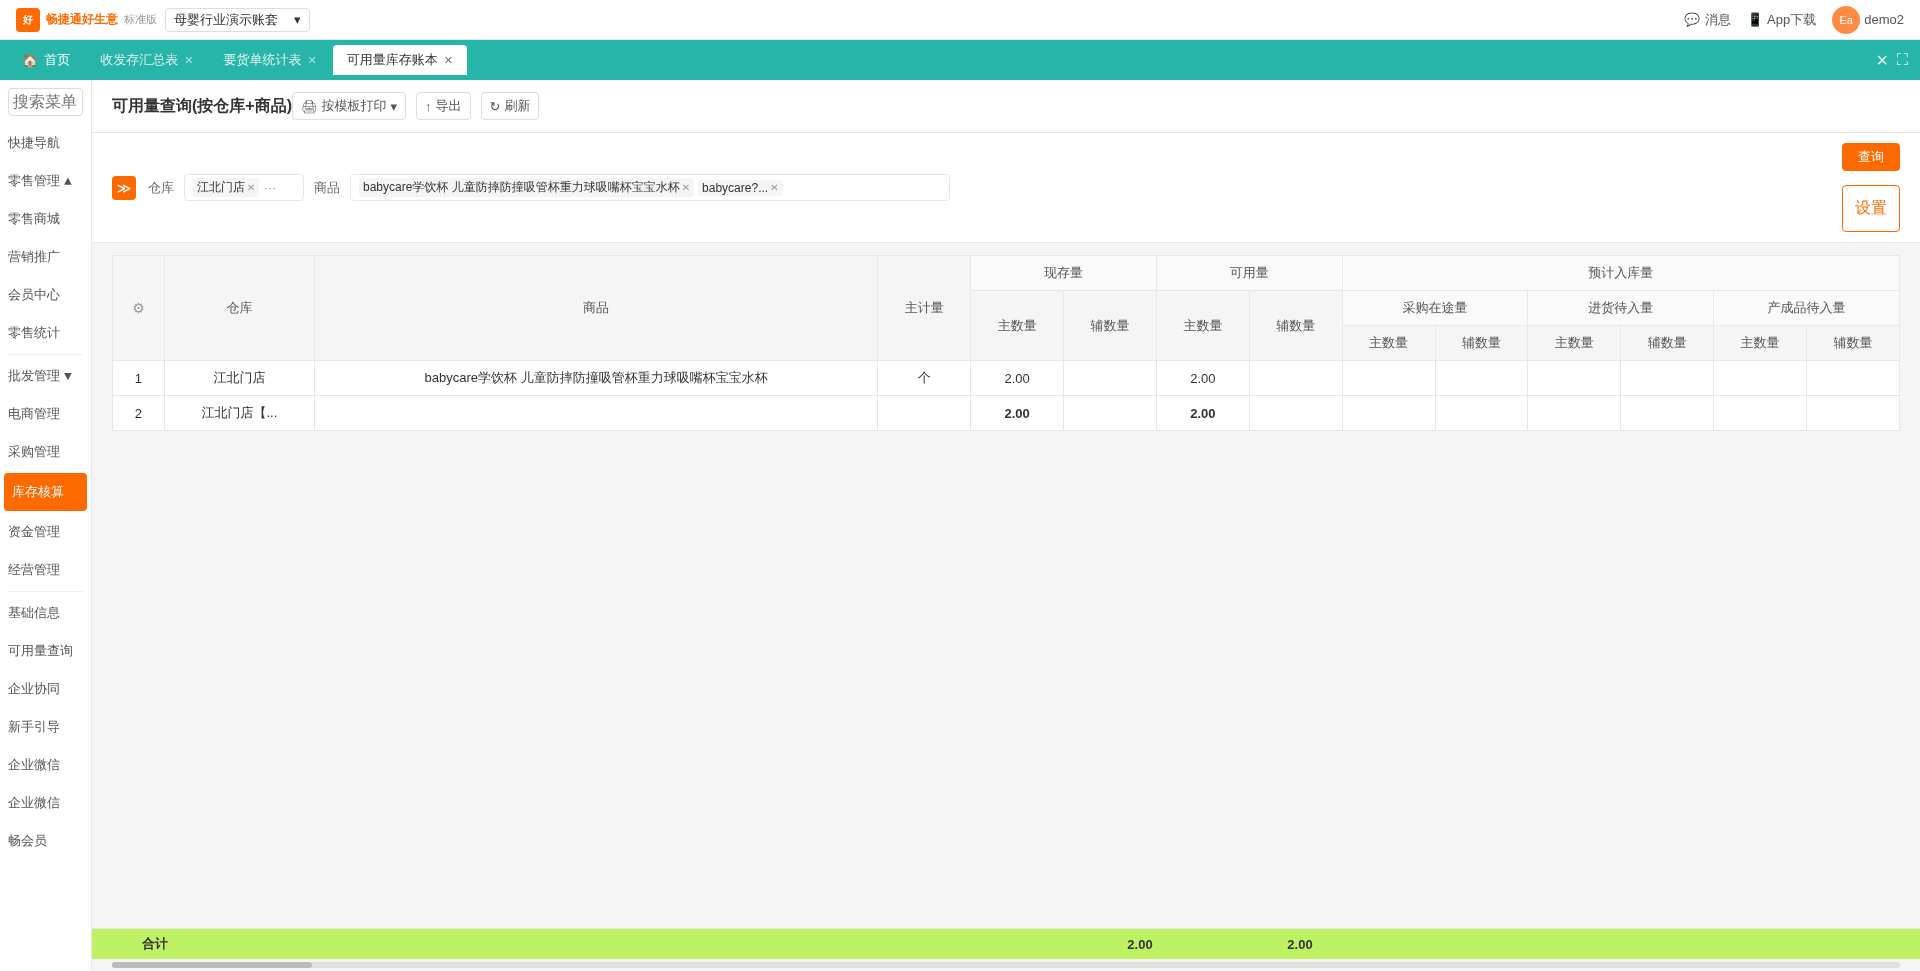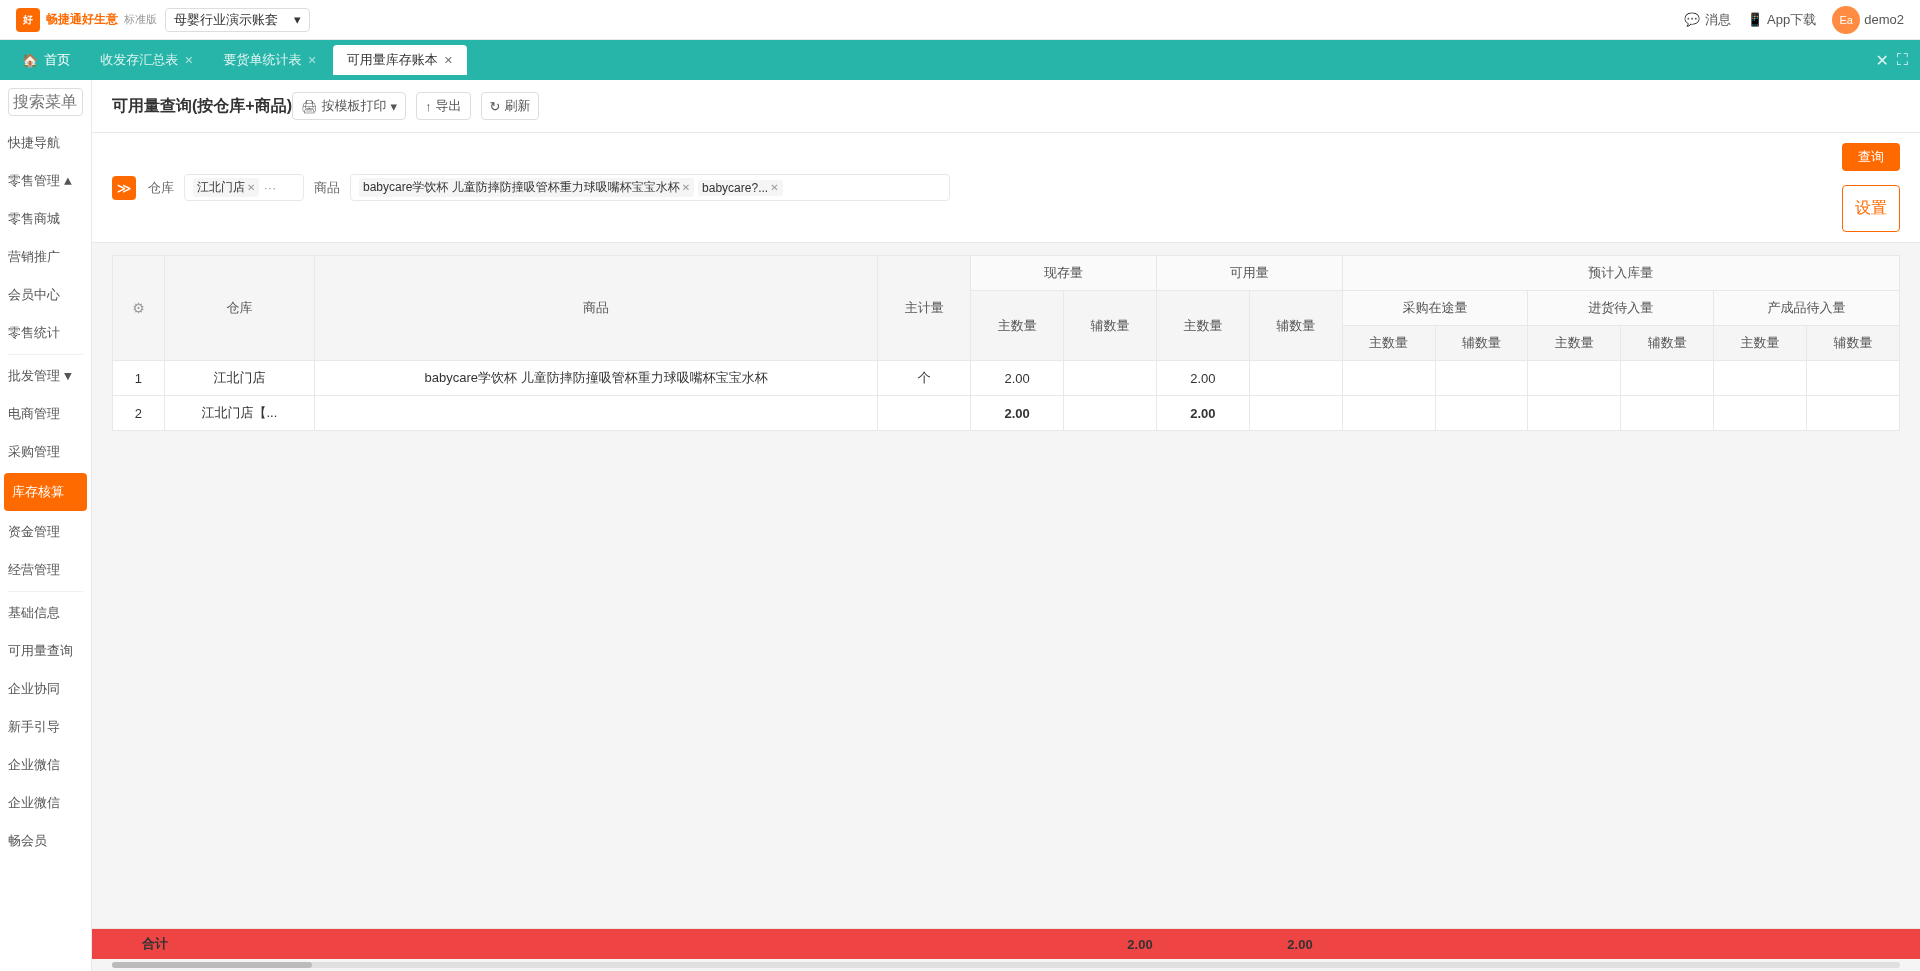--- a/index.html
+++ b/index.html
@@ -64,21 +64,21 @@
     .table-container { flex: 1; overflow: auto; padding: 12px 20px; display: flex; flex-direction: column; }
     .data-table { width: 100%; border-collapse: collapse; background: #fff; font-size: 13px; }
     .data-table th, .data-table td { border: 1px solid #e8e8e8; padding: 8px 10px; text-align: center; white-space: nowrap; }
     .data-table th { background: #f5f5f5; color: #555; font-weight: normal; }
     .data-table td { color: #333; }
     .data-table .group-header { background: #fafafa; color: #555; }
     .settings-icon { color: #999; font-size: 14px; cursor: pointer; }
     .col-product-name { text-align: left; }
 
     
-    .table-footer { background: #ef4444; border-top: 1px solid #e8e8e8; padding: 6px 20px; display: flex; align-items: center; }
+    .table-footer { background: #bef264; border-top: 1px solid #e8e8e8; padding: 6px 20px; display: flex; align-items: center; }
     .footer-label { font-size: 13px; font-weight: bold; color: #333; margin-right: auto; padding-left: 30px; }
     .footer-values { display: flex; gap: 0; }
     .footer-cell { min-width: 80px; text-align: center; font-size: 13px; font-weight: bold; color: #333; padding: 0 10px; }
 
     
     ::-webkit-scrollbar { width: 6px; height: 6px; }
     ::-webkit-scrollbar-thumb { background: #ccc; border-radius: 3px; }
     ::-webkit-scrollbar-track { background: #f5f5f5; }
 
     

